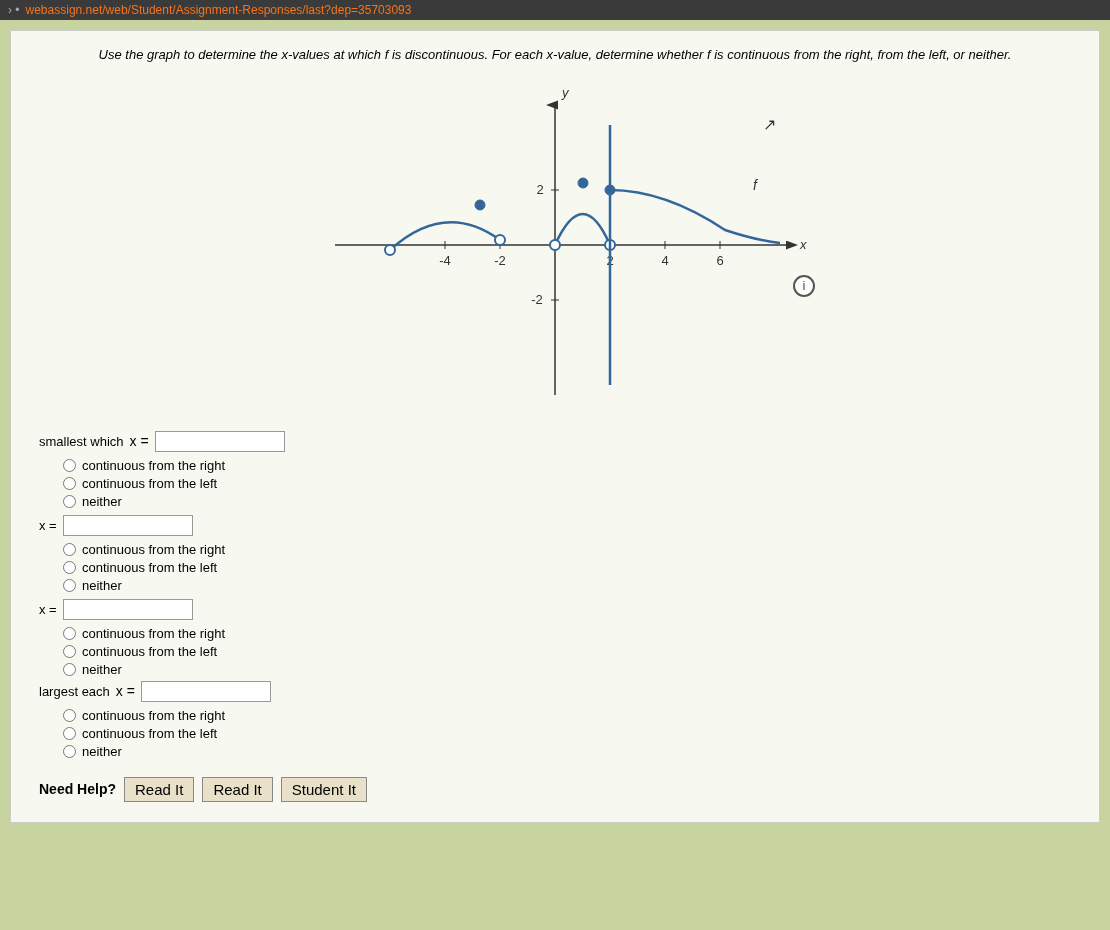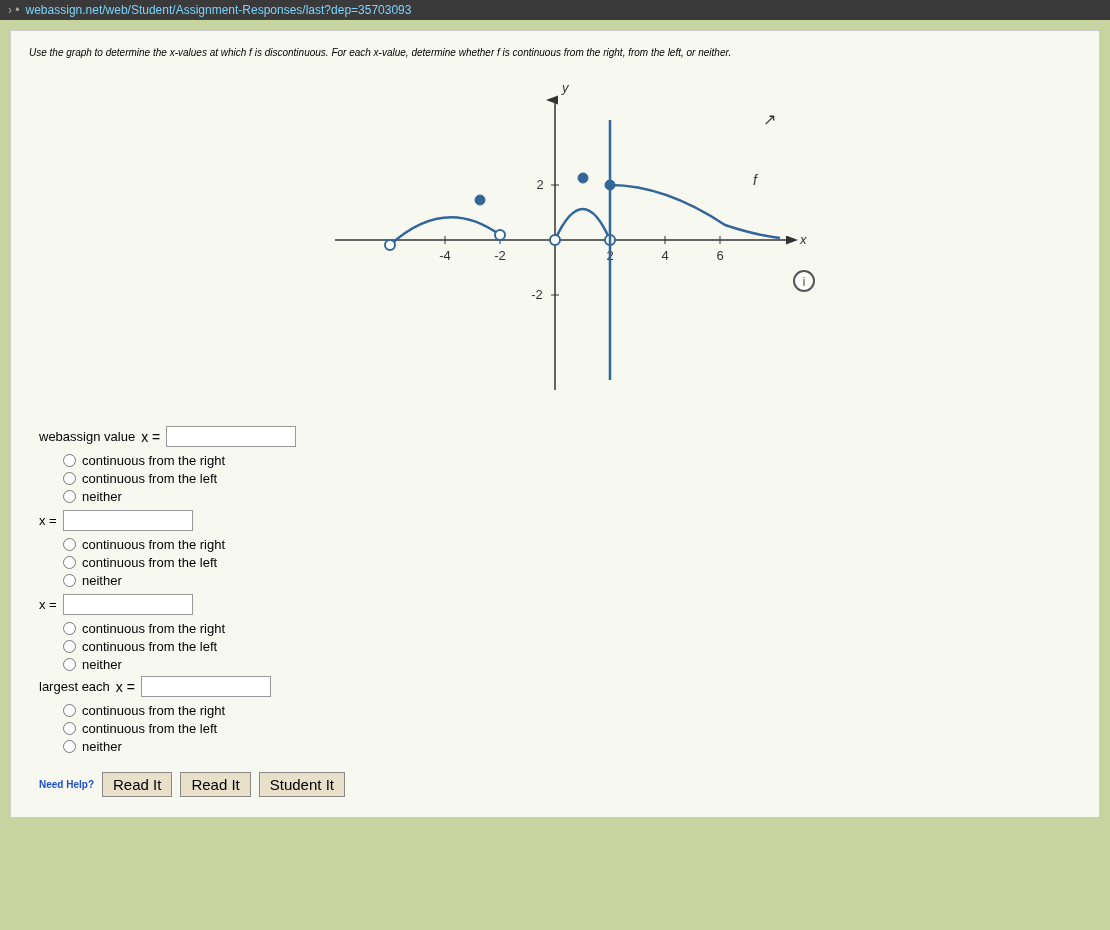--- a/index.html
+++ b/index.html
@@ -13,33 +13,34 @@
     .top-bar {
       background: #3a3a3a;
       color: #aaa;
       font-size: 12px;
       padding: 3px 8px;
       display: flex;
       align-items: center;
       gap: 6px;
     }
     .top-bar .url {
-      color: #7dd3fc;
+      color: #f97316;
     }
     .content-area {
       background: rgba(255,255,255,0.85);
       margin: 10px;
       padding: 14px 18px 20px 18px;
       border: 1px solid #ccc;
     }
     .instruction {
-      font-size: 10px;
+      font-size: 13px;
       line-height: 1.5;
       margin-bottom: 10px;
       font-style: italic;
+      text-align: center;
     }
     .graph-container {
       position: relative;
       width: 560px;
       height: 340px;
       margin: 0 auto 16px auto;
     }
     svg.graph {
       width: 100%;
       height: 100%;
@@ -95,23 +96,23 @@
       width: 130px;
       background: white;
     }
     .need-help-row {
       display: flex;
       align-items: center;
       gap: 8px;
       margin-top: 18px;
     }
     .need-help-label {
-      color: #1d4ed8;
+      color: #000000;
       font-weight: bold;
-      font-size: 10px;
+      font-size: 14px;
     }
     .help-btn {
       border: 1px solid #888;
       background: #e8e0c8;
       padding: 3px 10px;
       font-size: 15px;
       cursor: pointer;
       font-weight: normal;
     }
     .info-circle {
@@ -209,21 +210,21 @@
 
       <path d="M 335,115 Q 390,115 450,155 Q 480,165 505,168" fill="none" stroke="#336699" stroke-width="2.5"></path>
 
       <circle cx="335" cy="115" r="5" fill="#336699" stroke="#336699" stroke-width="1"></circle>
     </svg>
   </div>
 
   <div class="form-section">
 
     <div class="input-row">
-      <span class="section-label">webassign value</span>
+      <span class="section-label">smallest which</span>
       <span>x =</span>
       <input type="text" value="" style="">
     </div>
     <div class="radio-group">
       <label>
         <input type="radio" name="smallest" value="right" style="">
         <span>continuous from the right</span>
       </label>
       <label>
         <input type="radio" name="smallest" value="left" style="">

